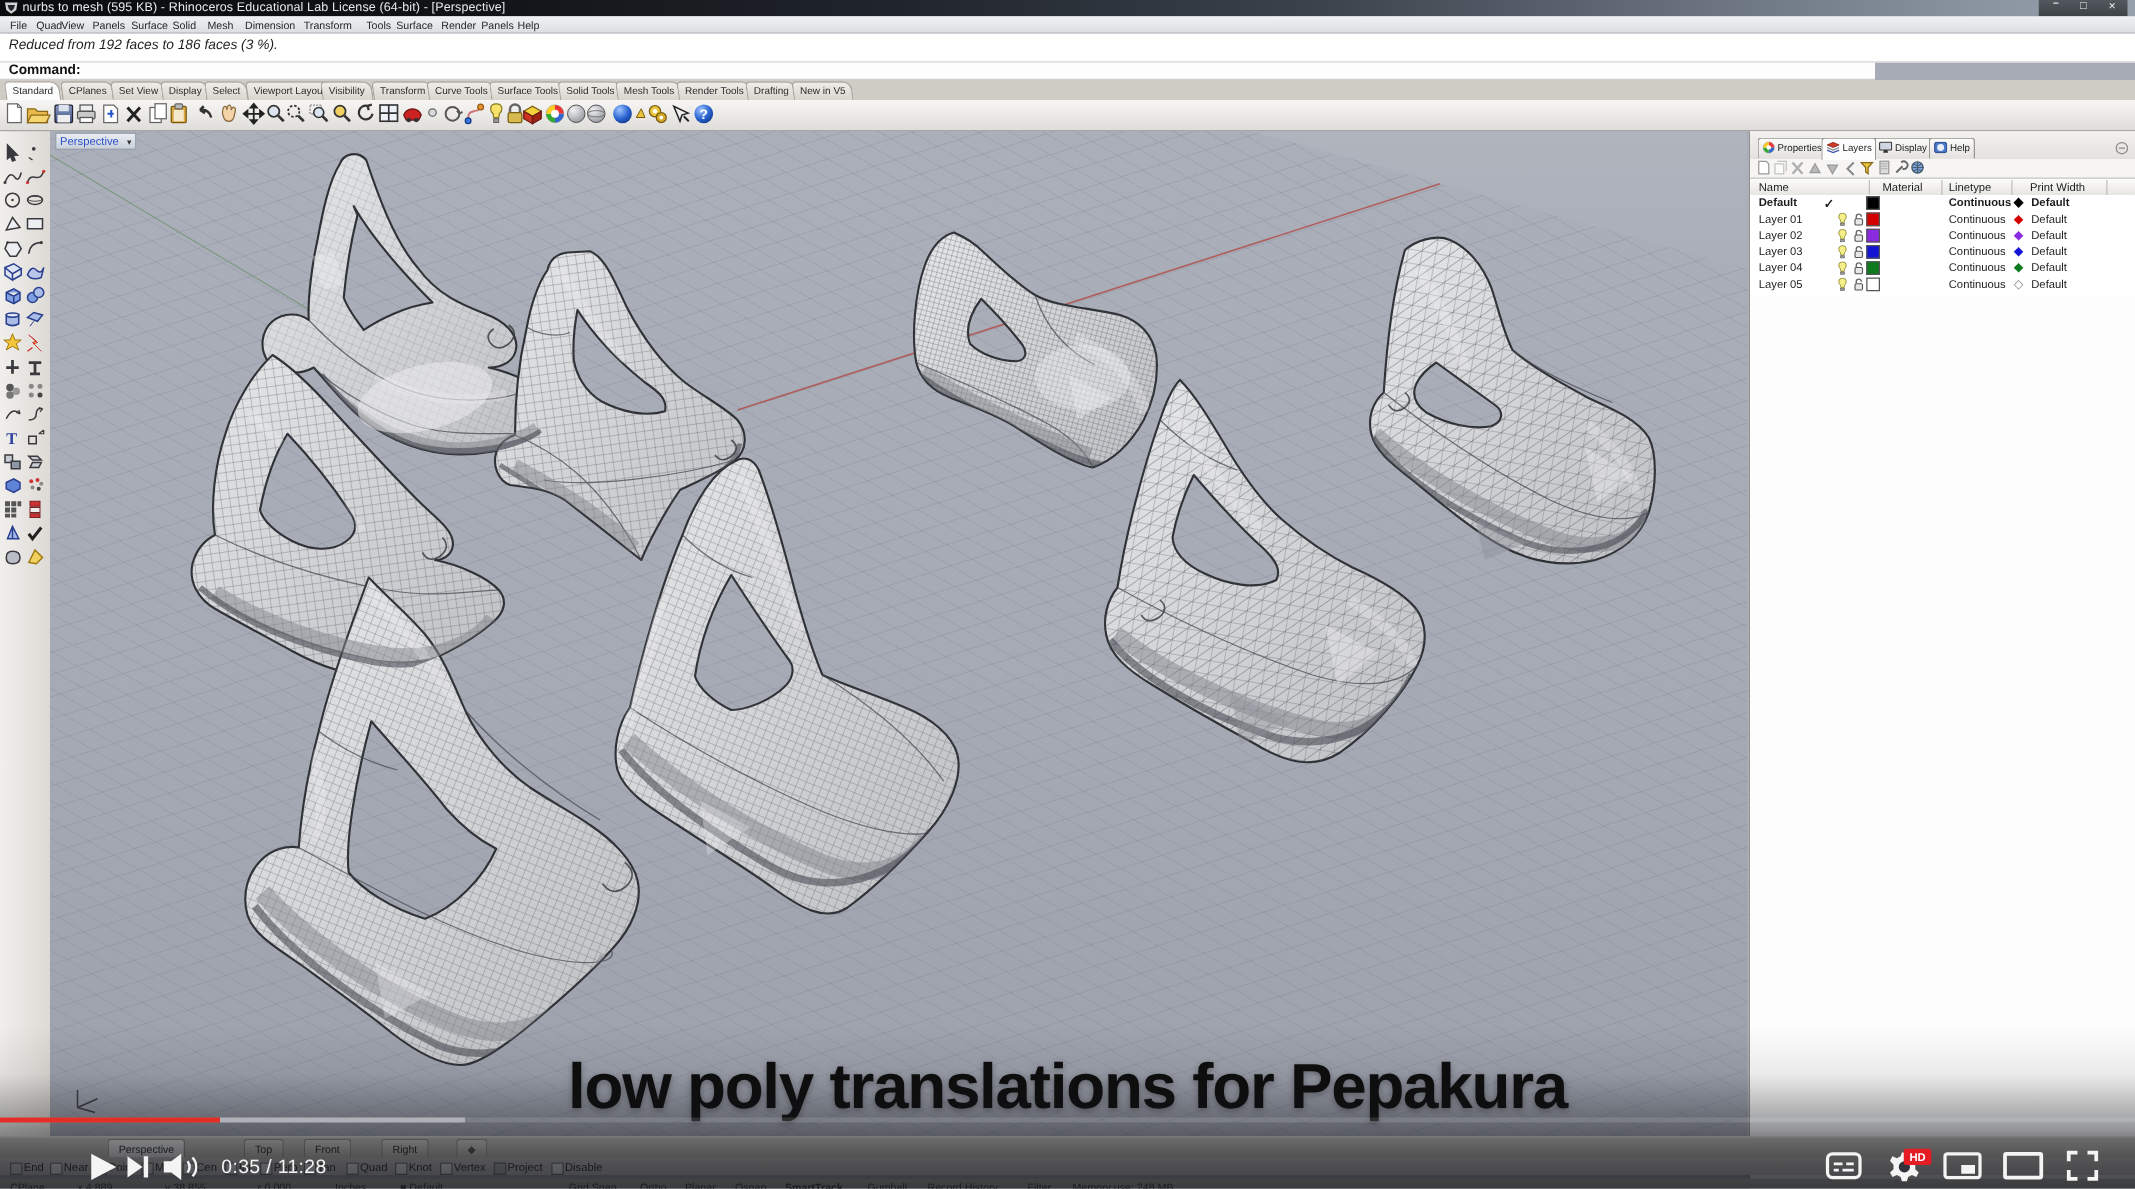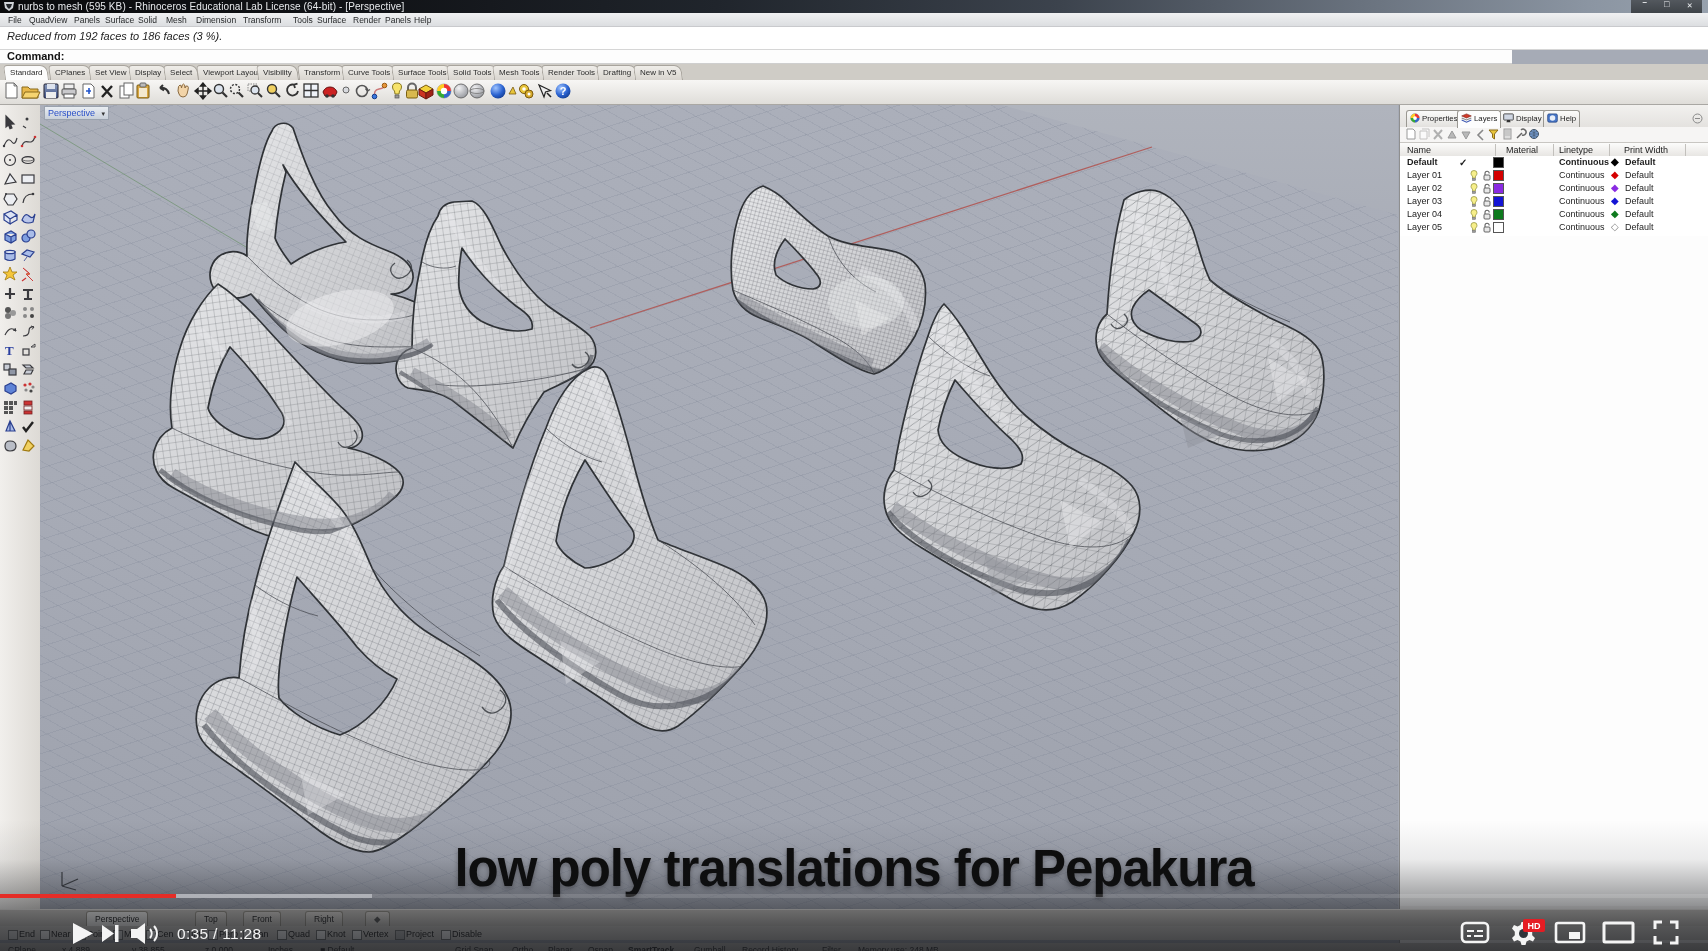--- a/index.html
+++ b/index.html
@@ -10,21 +10,21 @@
     background:linear-gradient(90deg,#0a0b0d 0%,#111317 22%,#20252c 42%,#3c434d 62%,#6a737f 80%,#8b95a2 93%,#97a1ad 100%);}
   #titlebar .ttext{position:absolute;left:18px;top:1px;font-size:10px;color:#e7e9ec;letter-spacing:.1px;}
   #winbtns{position:absolute;left:1631px;top:0;width:71px;height:13px;background:linear-gradient(#53585e,#3e4348);}
   #winbtns span{position:absolute;top:0px;color:#e8eaec;font-size:9px;font-weight:bold;font-family:"Liberation Mono",monospace;}
   
   #menubar{left:0;top:13px;width:1708px;height:13px;background:linear-gradient(#f0f1f2,#dcdee1);border-bottom:1px solid #c9cacd;}
   #menubar span{position:absolute;top:2px;font-size:8.5px;color:#26282a;}
   
   #histbar{left:0;top:27px;width:1708px;height:22px;background:#fff;border-bottom:1px solid #d6d6d6;font-style:italic;}
   #histbar span{position:absolute;left:7px;top:3px;font-size:11px;color:#1e1e1e;}
-  #cmdbar{left:0;top:50px;width:1500px;height:13px;background:#fdfdfd;border-bottom:1px solid #cfcfcf;padding-left:12px;}
+  #cmdbar{left:0;top:50px;width:1500px;height:13px;background:#fdfdfd;border-bottom:1px solid #cfcfcf;}
   #cmdbar span{position:absolute;left:7px;top:0px;font-size:11px;font-weight:bold;color:#111;}
   
   #tabstrip{left:0;top:64px;width:1708px;height:16px;background:#cfccc6;}
   .ttab{position:absolute;top:1px;height:14px;line-height:14px;font-size:8px;color:#2c2c2c;
      background:linear-gradient(#efede9,#d9d5cf);border:1px solid #a8a49d;border-bottom:none;
      border-radius:4px 7px 0 0;padding:0 5px;transform:skewX(8deg);}
   .ttab span{display:inline-block;transform:skewX(-8deg);}
   .ttab.active{background:#fcfcfc;z-index:3;}
   
   #toolbar{left:0;top:80px;width:1708px;height:24px;background:linear-gradient(#f7f6f4,#dfddd9);border-bottom:1px solid #a9a7a3;}

